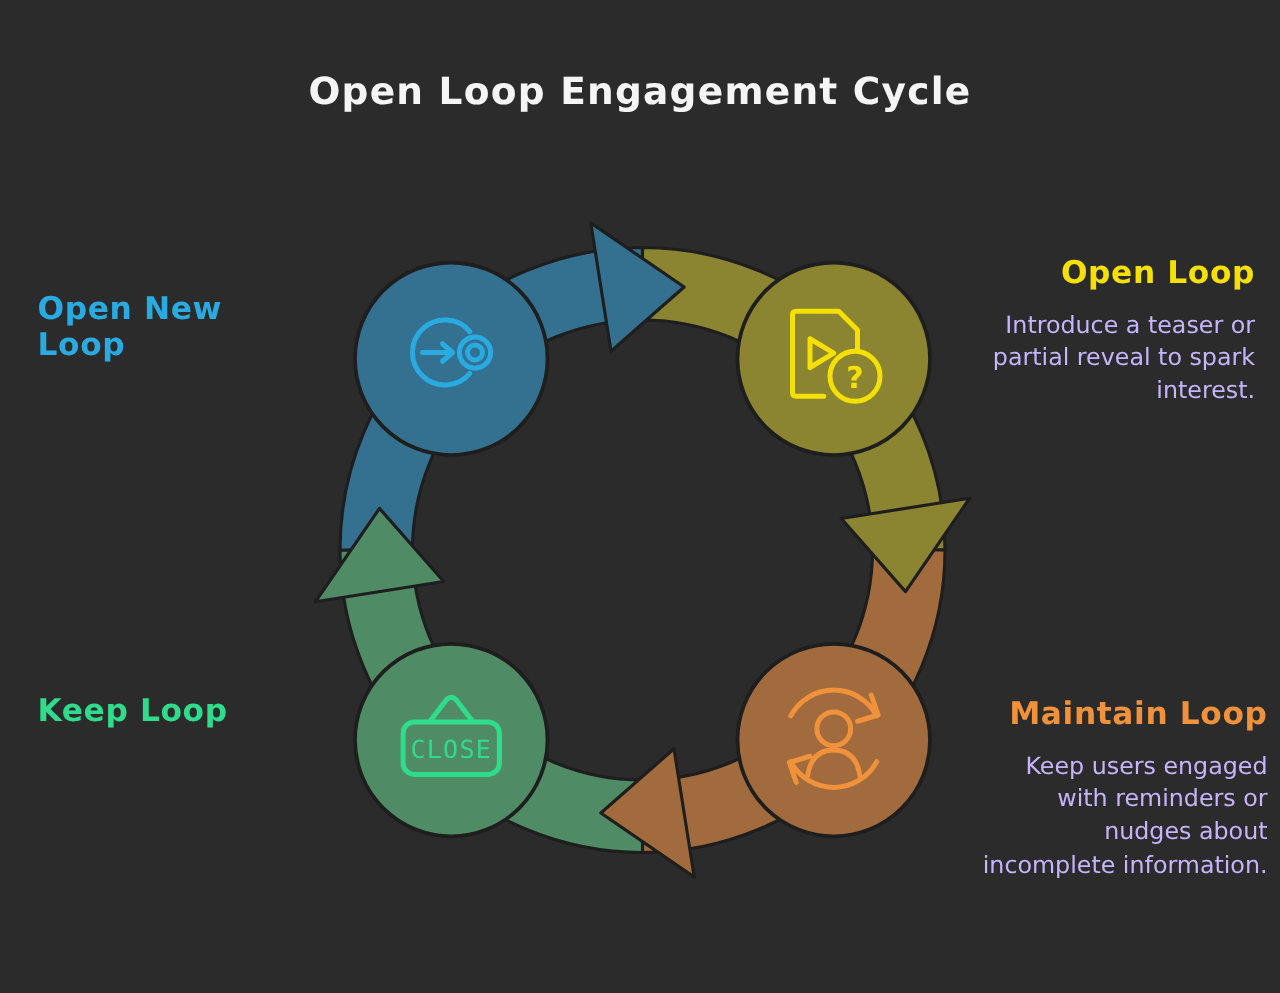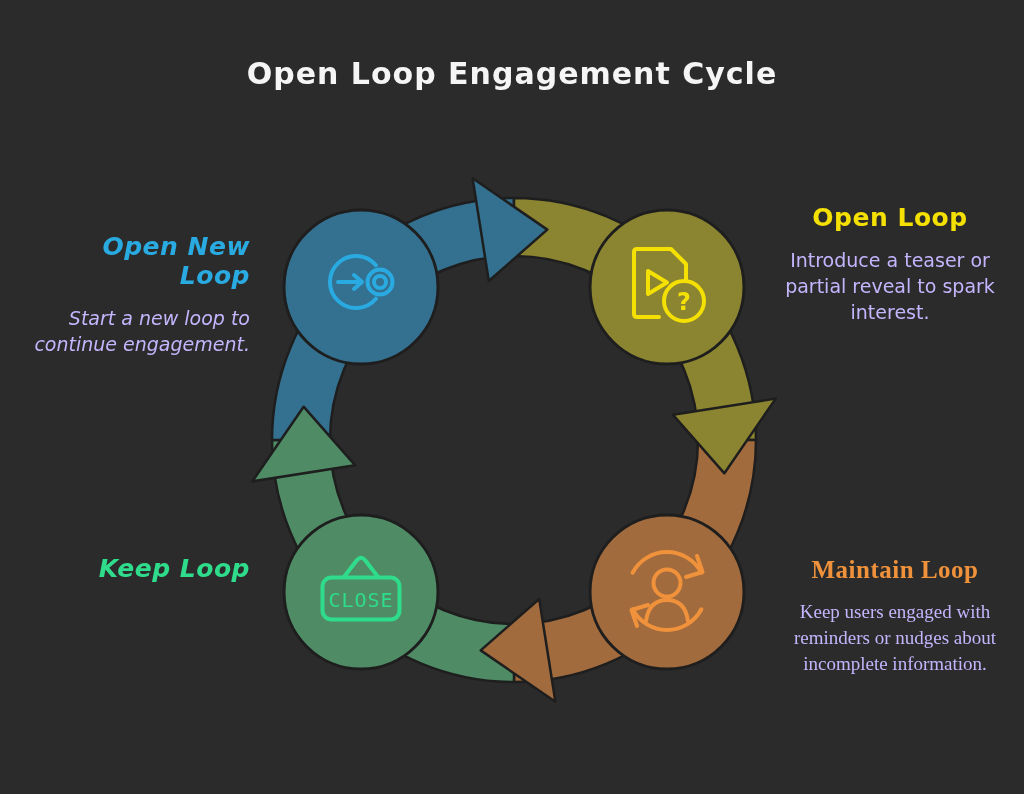--- a/index.html
+++ b/index.html
@@ -4,33 +4,33 @@
 <style>
   html,body{margin:0;padding:0;}
   body{background:#2B2B2B;font-family:"DejaVu Sans",sans-serif;}
   .stage{position:relative;width:1024px;height:794px;background:#2B2B2B;overflow:hidden;}
   .title{position:absolute;left:0;top:56px;width:100%;text-align:center;
          color:#F5F5F5;font-size:30px;font-weight:bold;letter-spacing:1px;margin:0;}
   .diagram{position:absolute;left:0;top:0;}
   .label-block{position:absolute;}
   .label-block h2{margin:0 0 15px 0;font-size:25px;font-weight:bold;letter-spacing:.5px;}
   .label-block p{margin:0;font-size:19px;line-height:1.38;color:#c4b5fd;}
-  .align-right{text-align:right;font-style:italic;}
-  .align-left{text-align:center;}
+  .align-right{text-align:left;}
+  .align-left{text-align:right;}
   .hl-blue{color:#29ABE2;}
   .hl-yellow{color:#F5E003;}
   .hl-orange{color:#F0923B;}
   .hl-green{color:#2FDC8C;}
   .outlined{stroke:#1E1E1E;stroke-width:2.5;stroke-linejoin:round;}
   .node-ring{stroke:#1E1E1E;stroke-width:3;}
   .icon{fill:none;stroke-width:4;stroke-linecap:round;stroke-linejoin:round;}
   .icon text{stroke:none;}
   .blk-open-new-loop{left:30px;top:232px;width:220px;}
   .blk-open-loop{left:776px;top:203px;width:228px;}
-  .blk-maintain-loop{left:776px;top:556px;width:238px;font-family:Liberation Serif, serif;}
+  .blk-maintain-loop{left:776px;top:556px;width:238px;}
   .blk-close-loop{left:30px;top:554px;width:220px;}
 </style>
 </head>
 <body>
 
 <div class="stage">
 
   <h1 class="title">Open Loop Engagement Cycle</h1>
 
   <svg class="diagram" width="1024" height="794" viewBox="0 0 1024 794">
@@ -80,21 +80,20 @@
 
     <g class="icon" stroke="#2FDC8C">
       <rect x="322.5" y="577.5" width="77" height="42" rx="9"></rect>
       <path d="M344 577 L357 560 Q361 555.5 365 560 L378 577"></path>
       <text x="361" y="606.5" text-anchor="middle" font-size="20" letter-spacing="1" font-family="DejaVu Sans Mono, monospace" fill="#2FDC8C">CLOSE</text>
     </g>
   </svg>
 
   <div class="label-block blk-open-new-loop align-right">
     <h2 class="hl-blue">Open New Loop</h2>
-    <p>Start a new loop to continue engagement.</p>
   </div>
 
   <div class="label-block blk-open-loop align-left">
     <h2 class="hl-yellow">Open Loop</h2>
     <p>Introduce a teaser or partial reveal to spark interest.</p>
   </div>
 
   <div class="label-block blk-maintain-loop align-left">
     <h2 class="hl-orange">Maintain Loop</h2>
     <p>Keep users engaged with reminders or nudges about incomplete information.</p>

